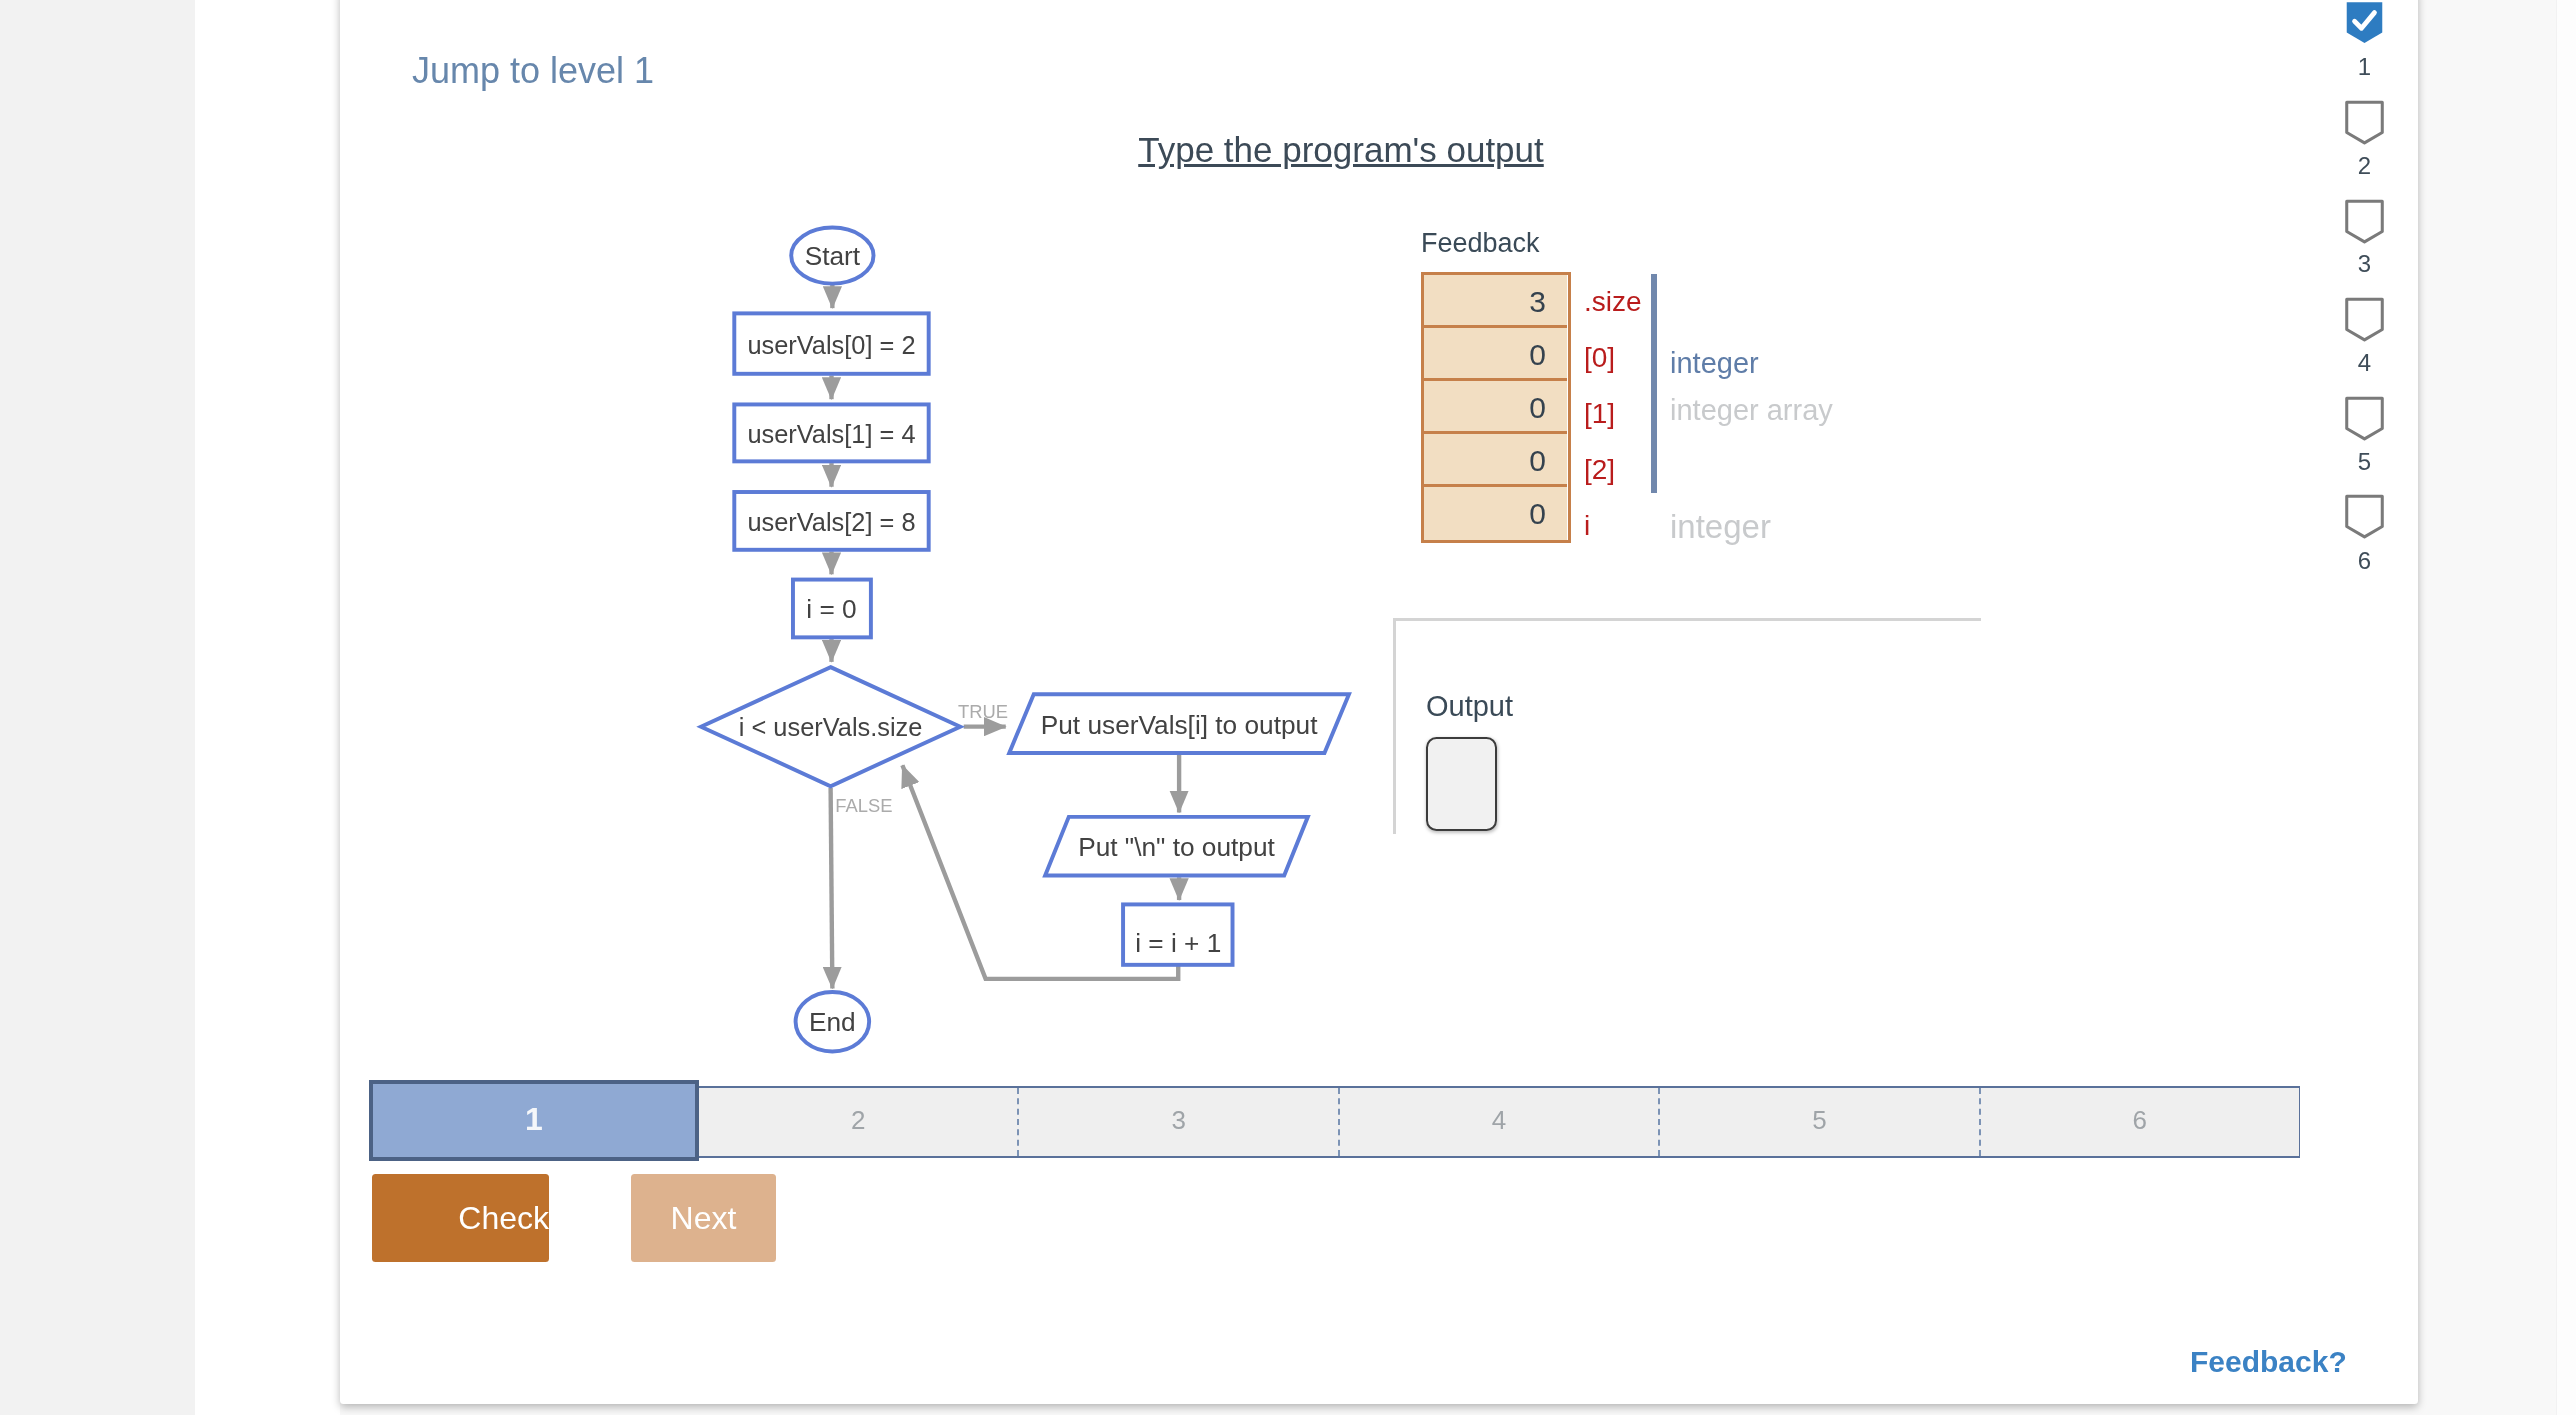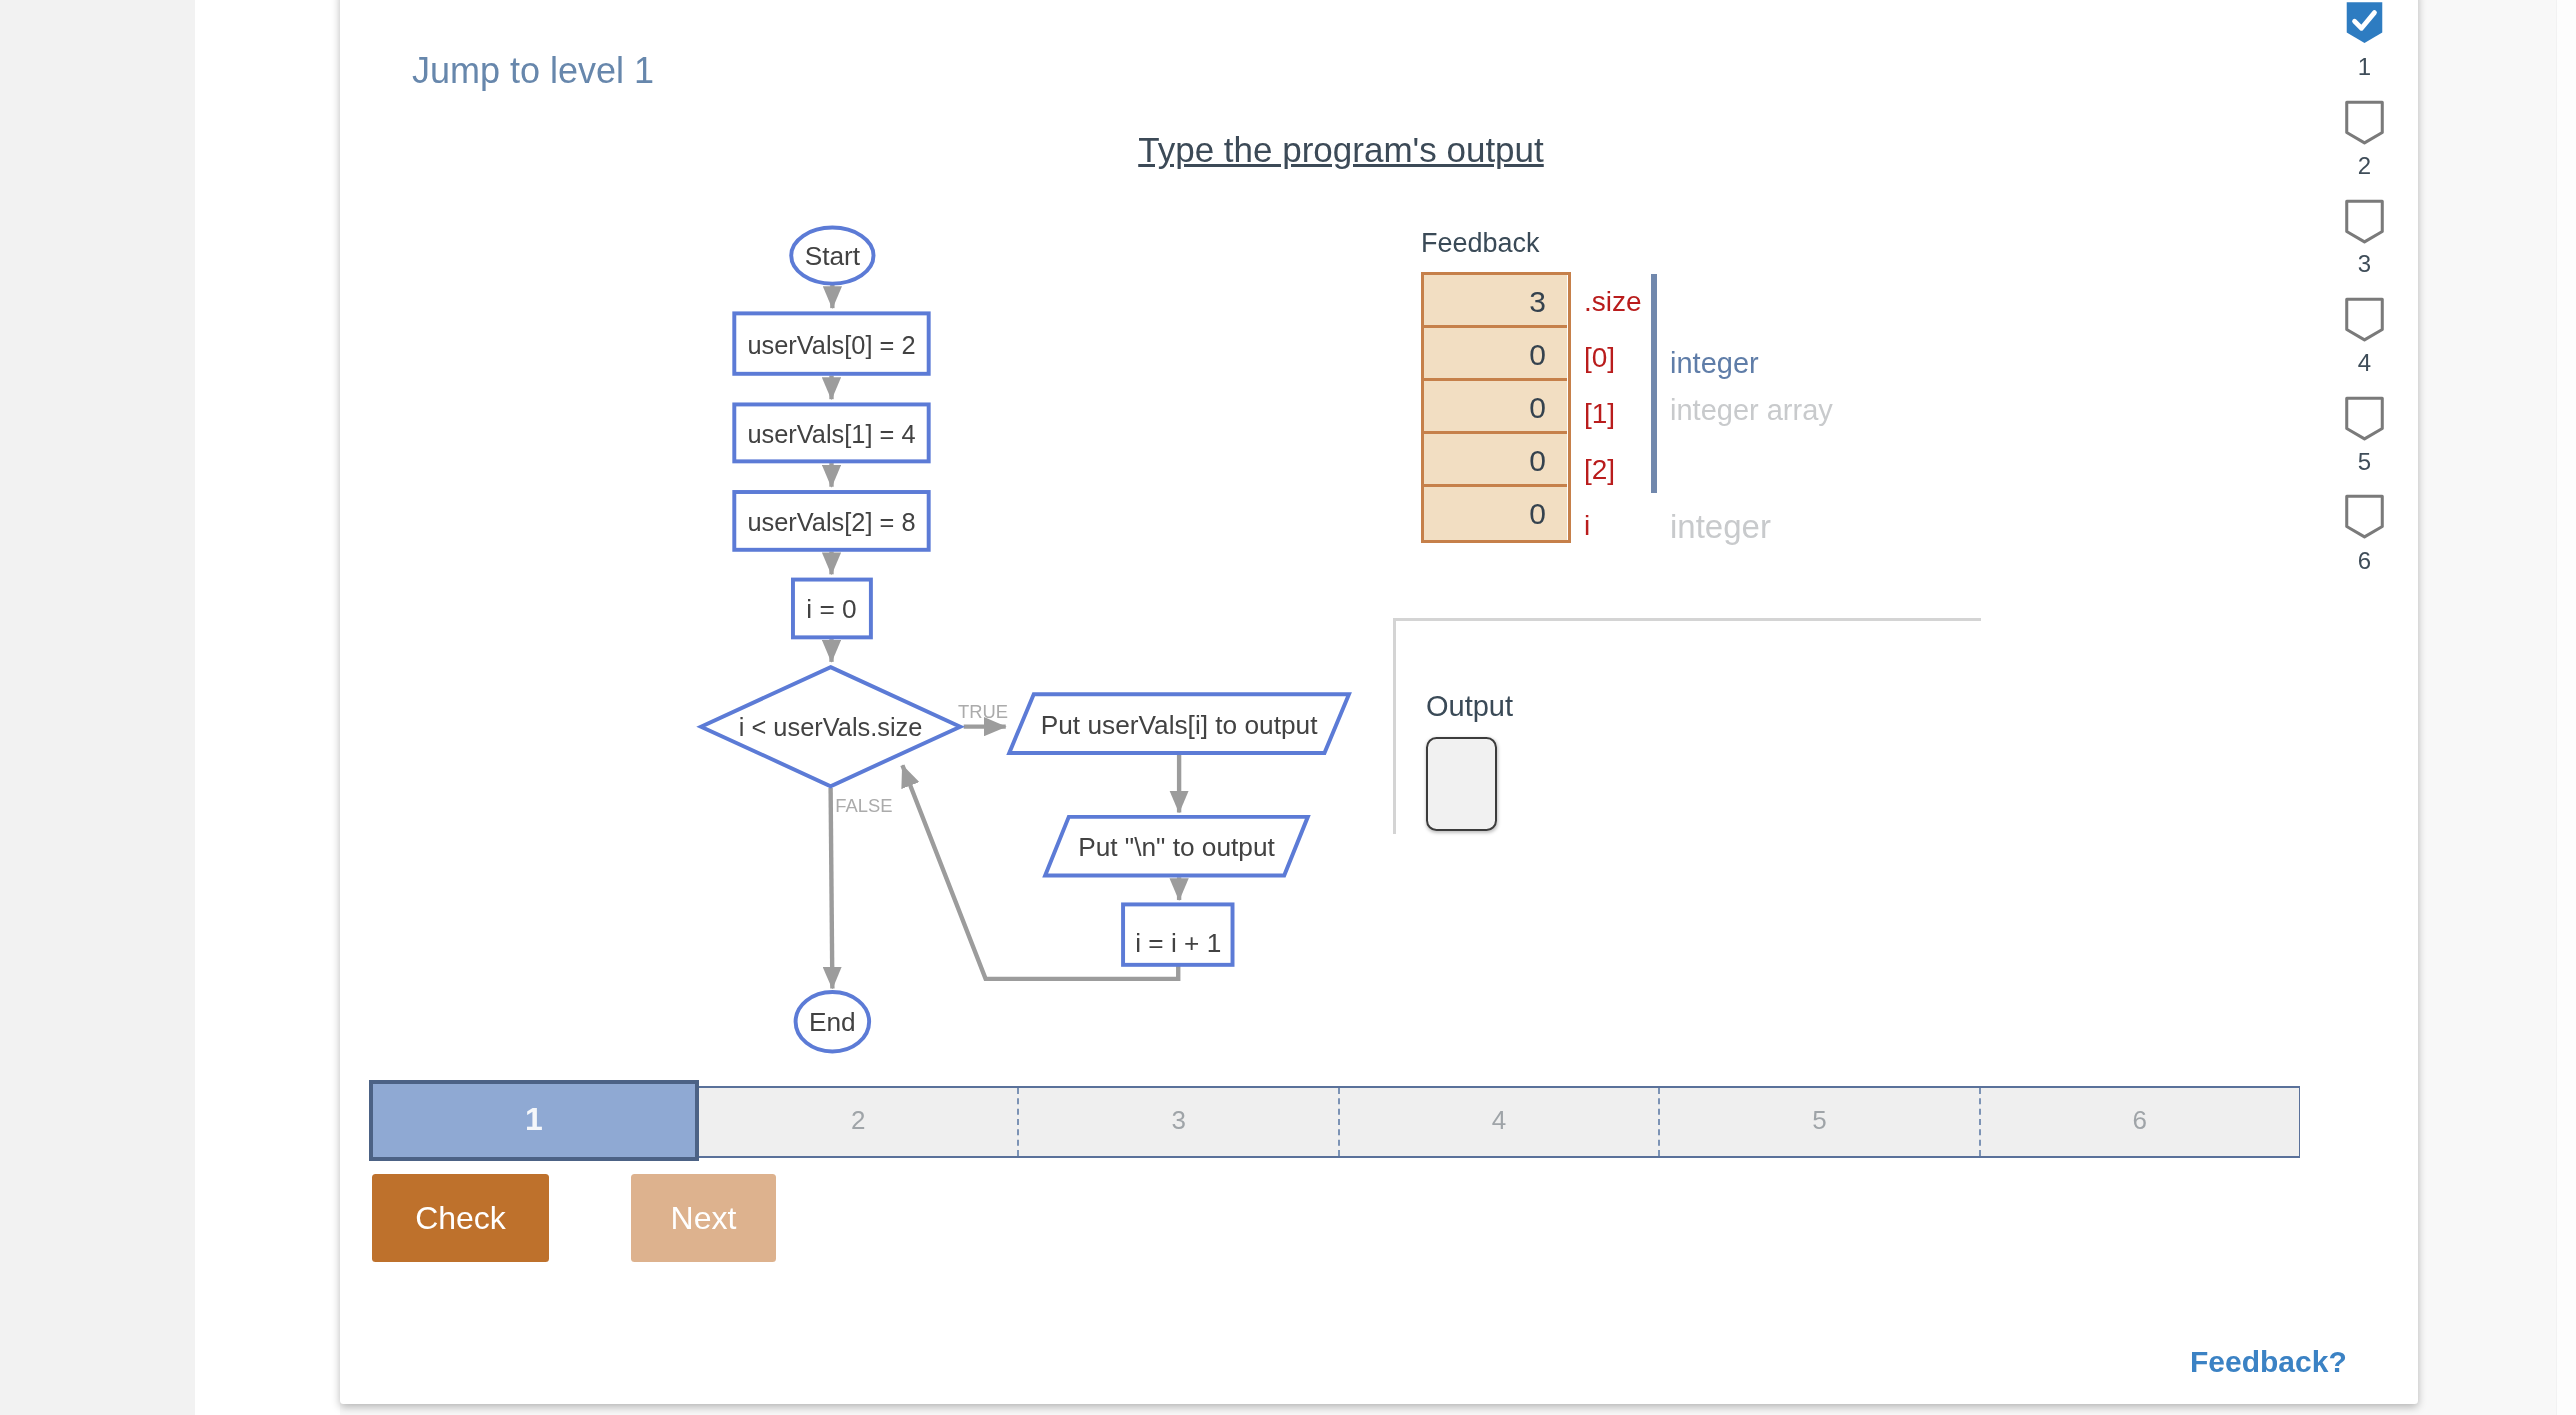--- a/index.html
+++ b/index.html
@@ -48,21 +48,21 @@
   #seg-track { left:699px; top:1086px; width:1601px; height:72px; background:#efefef;
                border-top:2.6px solid #5a719a; border-bottom:2.6px solid #5a719a;
                border-right:1.8px solid #5a719a; display:flex; }
   .seg { flex:1 1 0; text-align:center; line-height:65px; font-size:26px; color:#9fa4a8;
          border-right:2.6px dashed #7c93b5; }
   .seg:last-child { border-right:none; }
 
   
   .btn { color:#ffffff; font-size:32px; text-align:center; line-height:88px;
          border-radius:3.5px; cursor:pointer; }
-  #check-btn { left:372px; top:1174px; width:177px; height:88px; background:#be712c; }
+  #check-btn { left:372px; top:1174px; width:177px; height:88px; background:#be712c;text-align:right; }
   #next-btn  { left:611px; top:1174px; width:145px; height:88px; background:#ddb28e;margin-left:20px; }
 
   
   .badge { left:2345px; width:39px; }
   .badge-num { left:2345px; width:39px; text-align:center; font-size:24px;
                color:#3f4d59; line-height:26px; }
 
   #feedback-link { left:2190px; top:1345px; width:193px; text-align:left;
                    font-size:30px; font-weight:bold; color:#3b82c4; cursor:pointer; }
 

